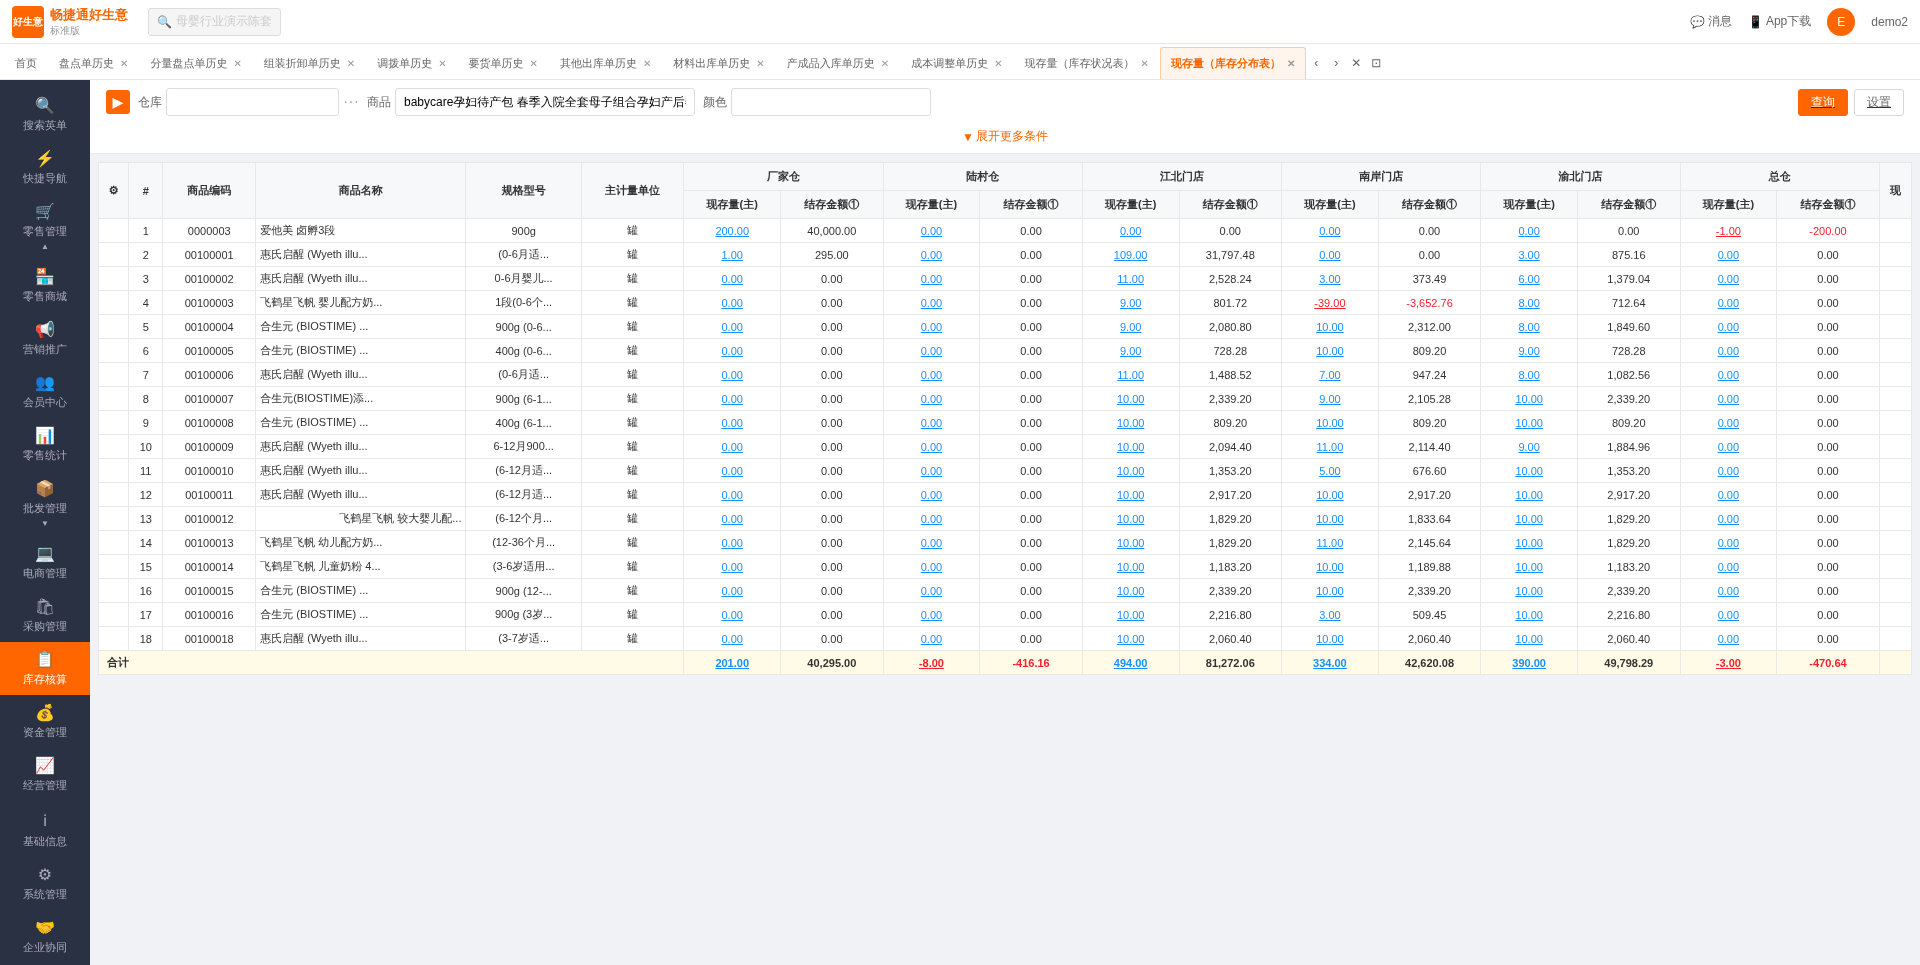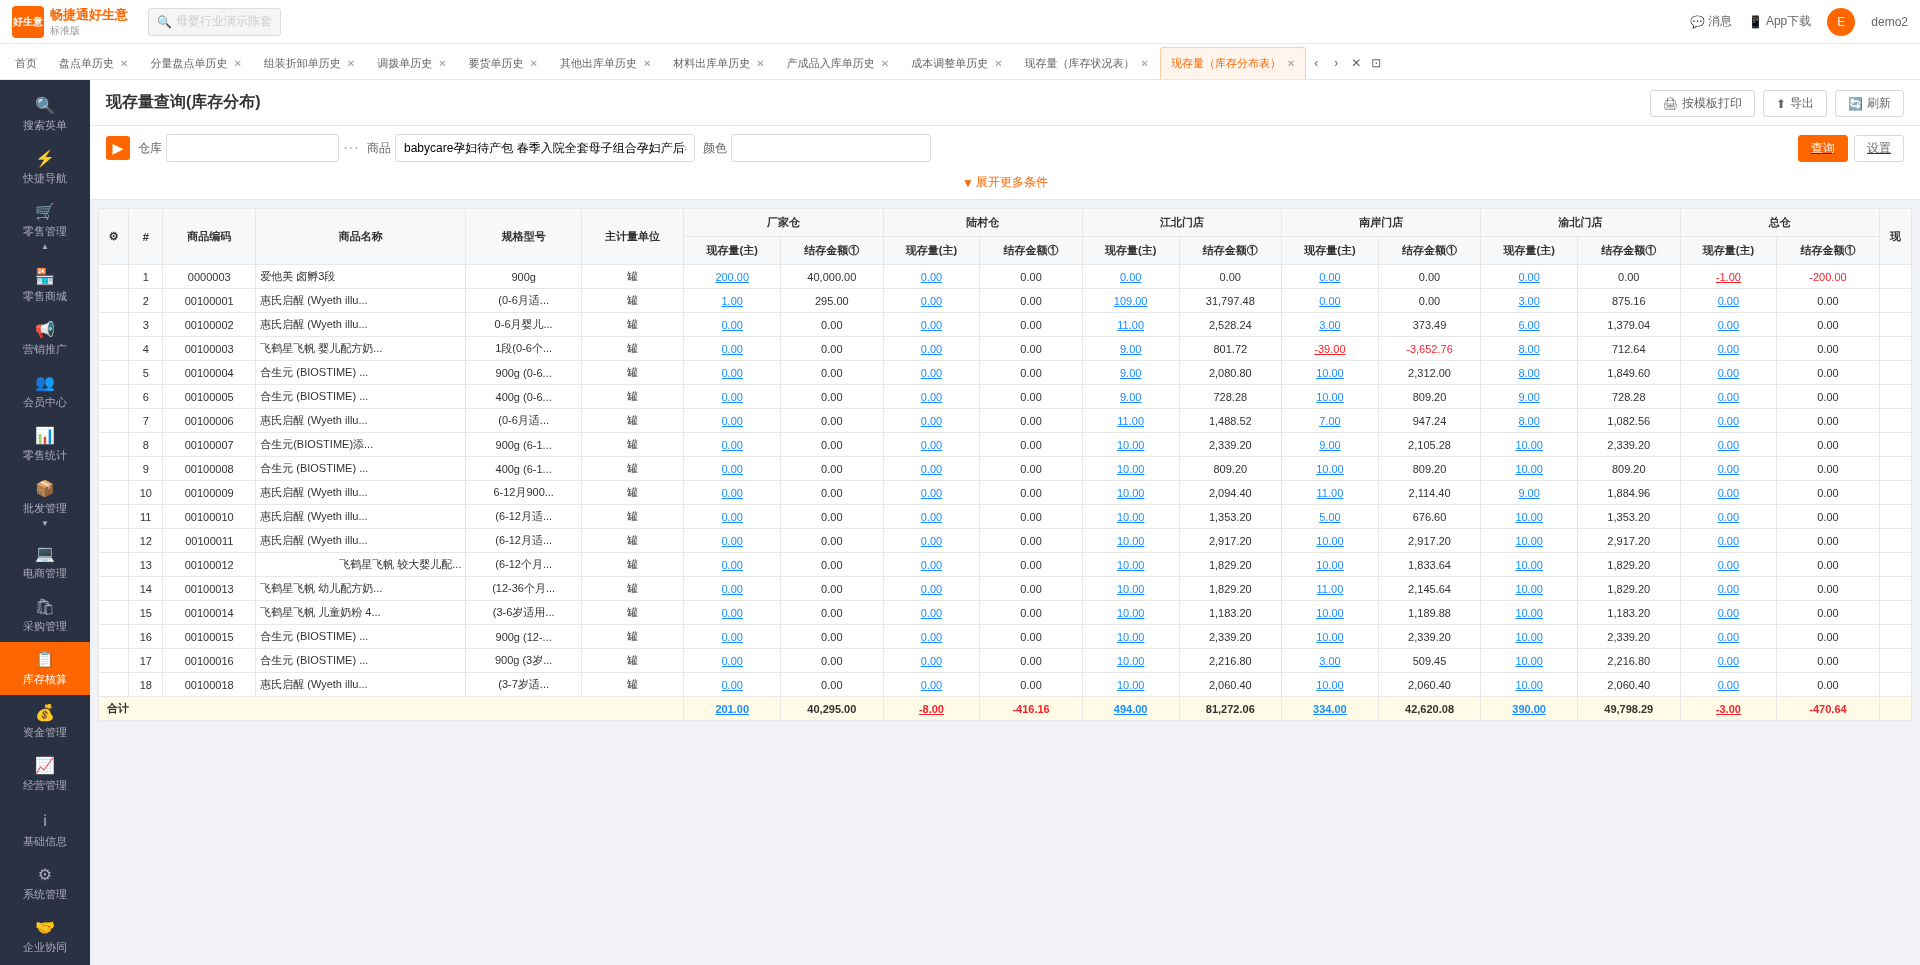--- a/index.html
+++ b/index.html
@@ -24,21 +24,21 @@
     }
     .tab-item {
       display: flex; align-items: center; gap: 4px; padding: 0 10px;
       height: 32px; border-radius: 3px 3px 0 0; cursor: pointer;
       white-space: nowrap; font-size: 11px; color: #666;
       border: 1px solid transparent; border-bottom: none;
       flex-shrink: 0;
     }
     .tab-item.active {
       background: #fff5ed; color: #ff6600; border-color: #ffcba0;
-      font-weight: normal;
+      font-weight: bold;
       margin-top: 35px;
     }
     .tab-item .tab-close { font-size: 10px; color: #999; cursor: pointer; margin-left: 2px; }
     .tab-nav-btn { width: 20px; height: 32px; display: flex; align-items: center; justify-content: center; cursor: pointer; color: #666; flex-shrink: 0; }
 
     
     .app-body { display: flex; height: calc(965px - 80px); }
 
     
     .sidebar {
@@ -215,39 +215,20 @@
     </div>
     <div class="sidebar-item">
       
       
     </div>
 
   </div>
 
   <div class="main-content">
 
-    <div class="page-header">
-      <div style="display:flex; justify-content:space-between; align-items:center;">
-        <div class="page-title">现存量查询(库存分布)</div>
-        <div class="page-actions">
-          <button class="btn btn-default">
-            <span>🖨</span>
-            <span>按模板打印</span>
-          </button>
-          <button class="btn btn-default">
-            <span>⬆</span>
-            <span>导出</span>
-          </button>
-          <button class="btn btn-default">
-            <span>🔄</span>
-            <span>刷新</span>
-          </button>
-        </div>
-      </div>
-    </div>
 
     <div class="filter-area">
       <button class="filter-toggle">▶</button>
       <div class="filter-field">
         <span class="filter-label">仓库</span>
         <input class="filter-input" style="min-width: 120px;" value="">
         <span class="filter-dots">···</span>
       </div>
       <div class="filter-field">
         <span class="filter-label">商品</span>

